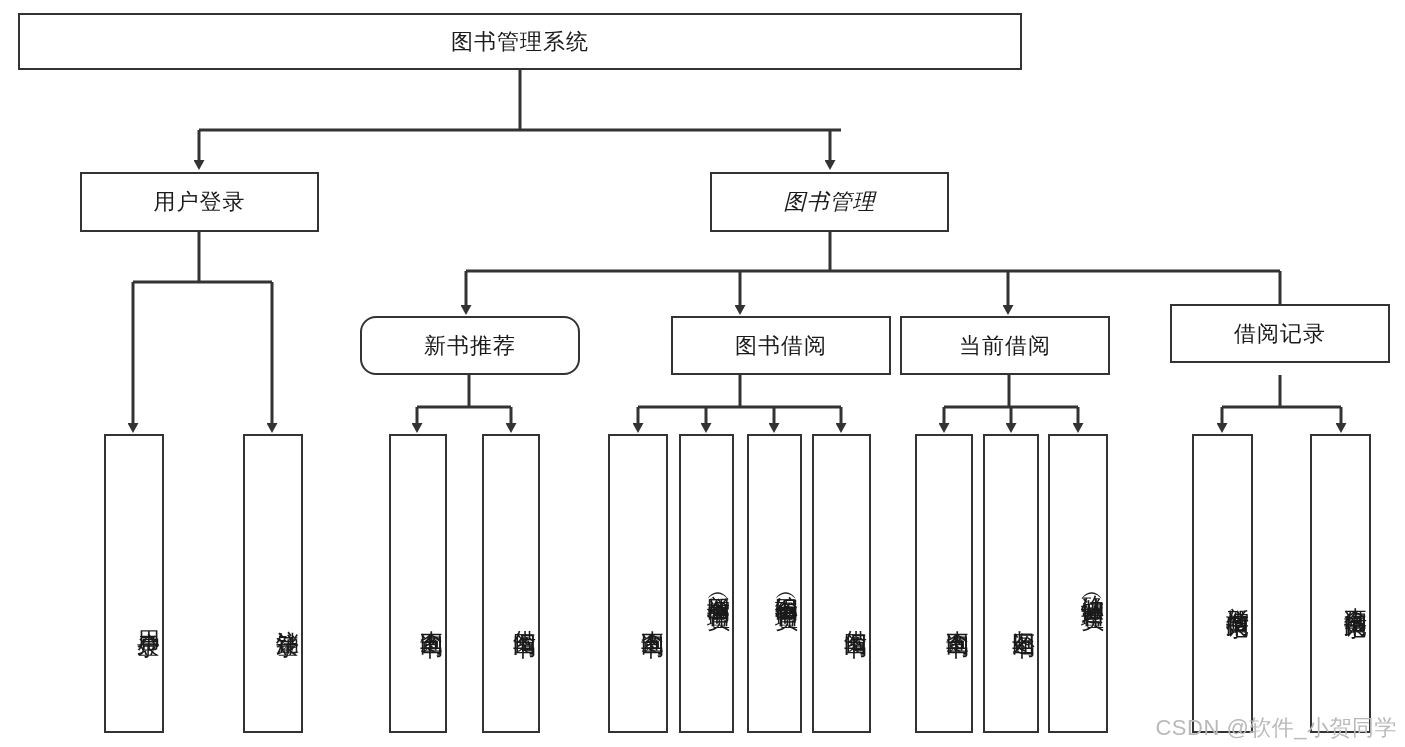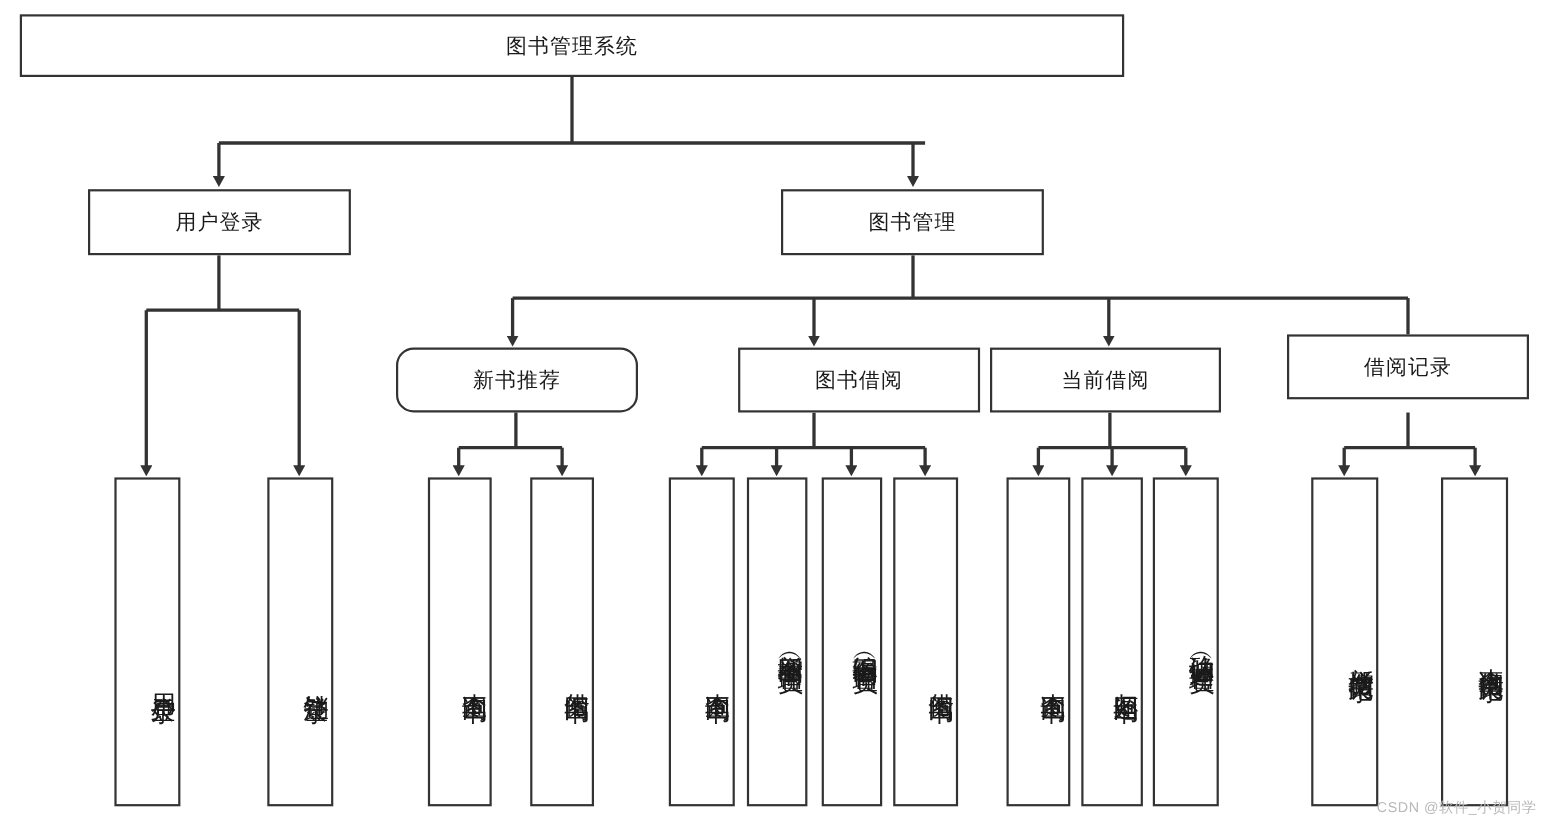--- a/index.html
+++ b/index.html
@@ -29,21 +29,21 @@
     position: absolute;
     box-sizing: border-box;
     border: 2.5px solid #333333;
     background: #ffffff;
     display: flex;
     align-items: center;
     justify-content: center;
     color: #1a1a1a;
   }
   .node.horiz {
-    font-size: 19px;
+    font-size: 22px;
     letter-spacing: 1px;
   }
   .node.vert {
     writing-mode: vertical-rl;
     text-orientation: upright;
     font-size: 23px;
     line-height: 1.18;
     letter-spacing: 2px;
     align-items: flex-start;
     justify-content: center;
@@ -53,21 +53,21 @@
     padding-top: 4px;
   }
   .node .lbl {
     display: block;
     white-space: pre;
   }
   #watermark {
     position: absolute;
     right: 8px;
     bottom: 4px;
-    font-size: 13px;
+    font-size: 22px;
     color: #b9b9b9;
     letter-spacing: 0.5px;
     user-select: none;
   }
 </style>
 </head>
 <body>
 
 <div id="canvas">
 
@@ -121,21 +121,21 @@
     </g>
   </svg>
 
   <div class="node horiz" style="left:18px; top:13px; width:1004px; height:57px;">
     <span class="lbl">图书管理系统</span>
   </div>
 
   <div class="node horiz" style="left:80px; top:172px; width:239px; height:60px;">
     <span class="lbl">用户登录</span>
   </div>
-  <div class="node horiz" style="left:710px; top:172px; width:239px; height:60px;">
+  <div class="node horiz" style="left:710px; top:172px; width:239px; height:60px;font-style:italic;">
     <span class="lbl">图书管理</span>
   </div>
 
   <div class="node horiz" style="left:360px; top:316px; width:220px; height:59px;border-radius:16px;">
     <span class="lbl">新书推荐</span>
   </div>
   <div class="node horiz" style="left:631px; top:316px; width:220px; height:59px;margin-left:40px;">
     <span class="lbl">图书借阅</span>
   </div>
   <div class="node horiz" style="left:900px; top:316px; width:210px; height:59px;">

